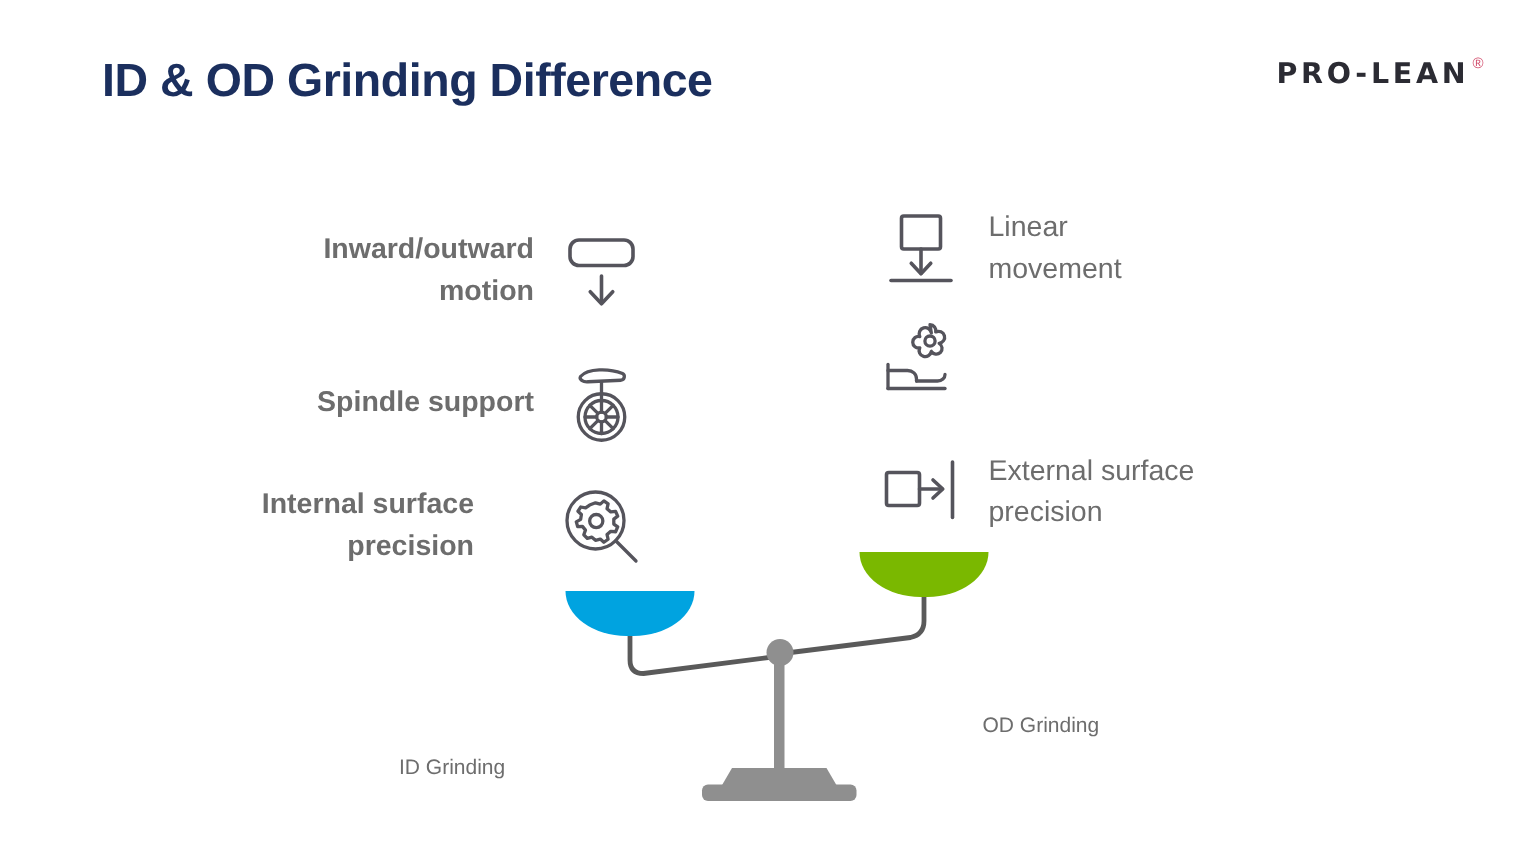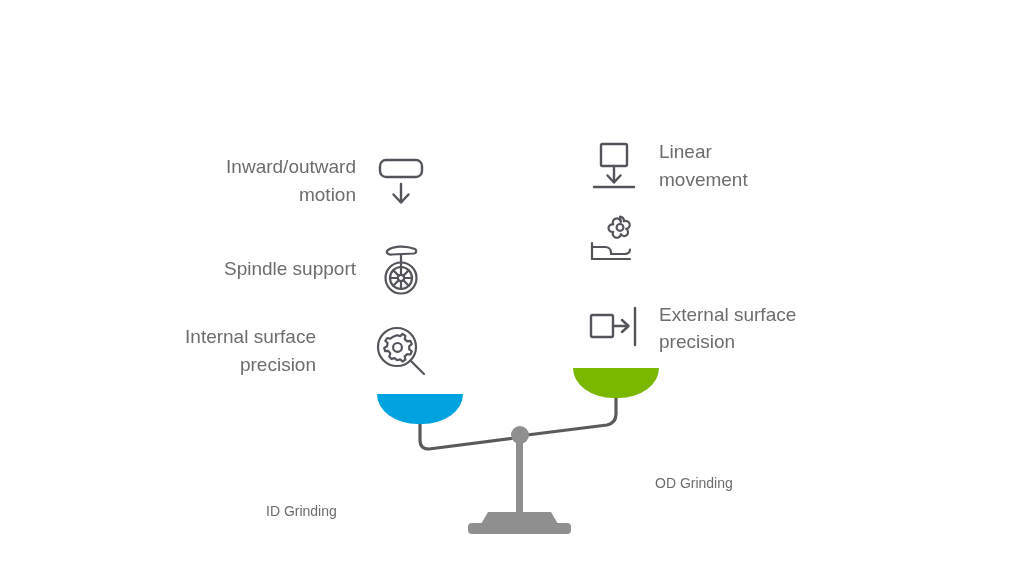--- a/index.html
+++ b/index.html
@@ -68,20 +68,21 @@
   }
   .feature-label {
     font-size: 19px;
     color: #6d6d6d;
     line-height: 1.45;
     white-space: pre-line;
   }
   .feature.left .feature-label {
     text-align: right;
     margin-right: 16px;
+    font-weight: bold;
   }
   .feature.right .feature-label {
     text-align: left;
     margin-left: 16px;
   }
   .feature-icon {
     width: 58px;
     height: 58px;
     flex: 0 0 58px;
     display: flex;
@@ -133,21 +134,26 @@
     white-space: nowrap;
   }
   #caption-id { left: 266px; top: 503px; }
   #caption-od { left: 655px; top: 475px; }
 </style>
 </head>
 <body>
 
 <div class="slide">
 
-
+  <div class="page-title">ID &amp; OD Grinding Difference</div>
+
+  <div class="logo">
+    <span class="logo-text">PRO-LEAN</span>
+    <span class="logo-reg">®</span>
+  </div>
 
   <div class="feature left" id="feat-inward">
     <div class="feature-label">Inward/outward
 motion</div>
     <div class="feature-icon">
       <svg width="58" height="58" viewBox="0 0 58 58" fill="none" stroke="#55545c" stroke-width="2.4" stroke-linecap="round" stroke-linejoin="round">
         <rect x="8" y="8" width="42" height="17" rx="6" ry="6"></rect>
         <line x1="29" y1="32" x2="29" y2="50"></line>
         <polyline points="21.5,42.5 29,50.5 36.5,42.5"></polyline>
       </svg>

